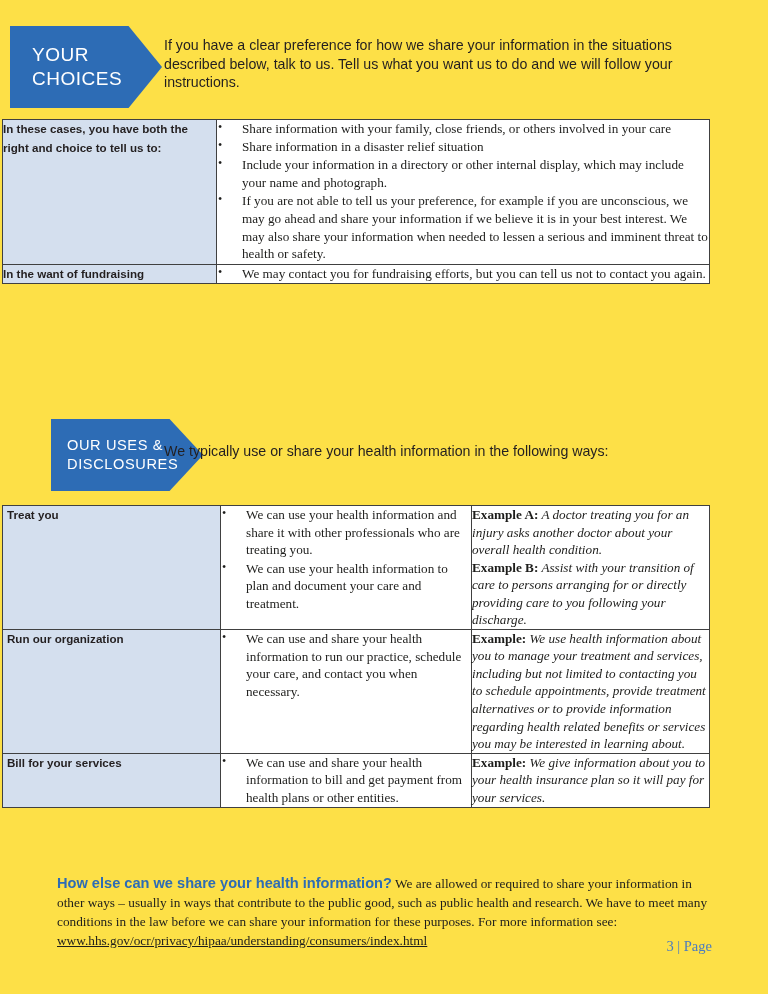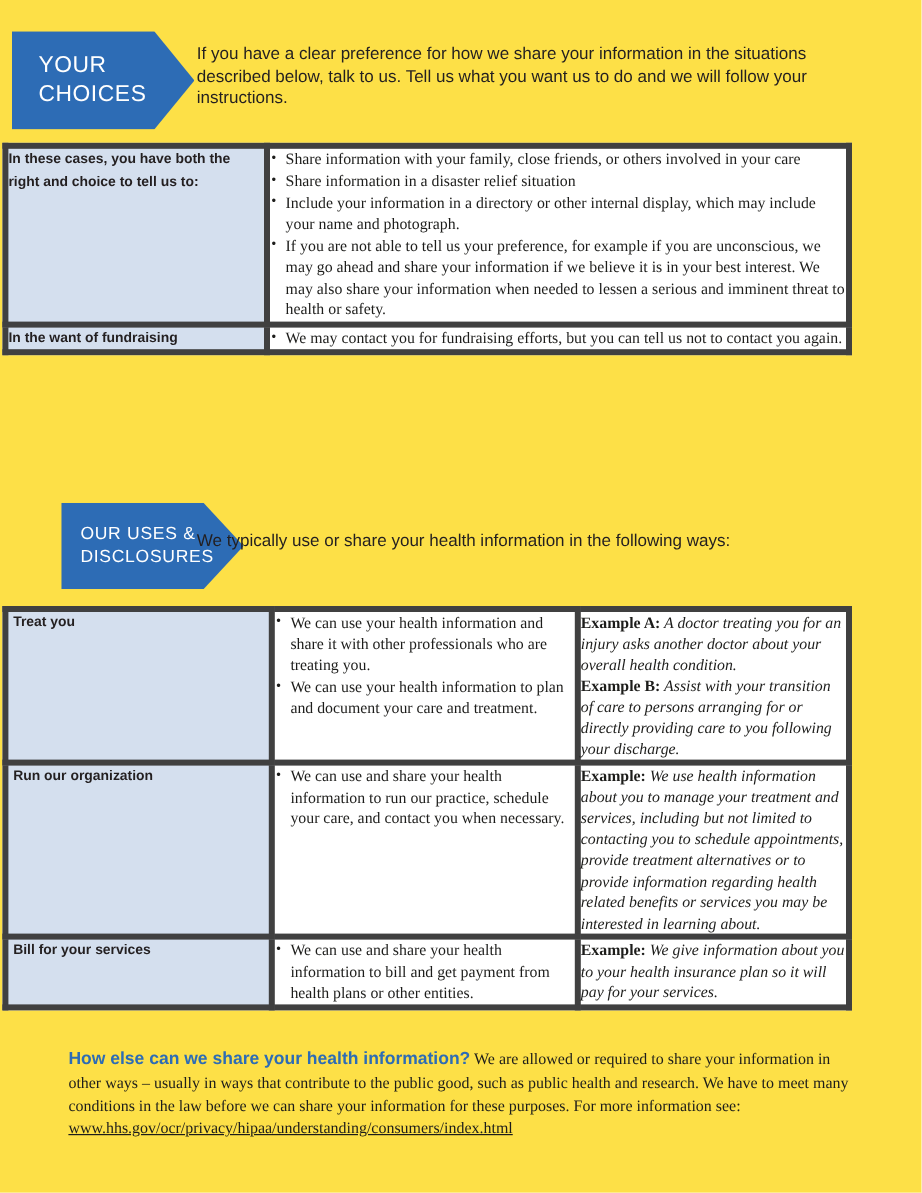--- a/index.html
+++ b/index.html
@@ -76,21 +76,21 @@
   }
 
   
   table.doc-table {
     position: absolute;
     border-collapse: collapse;
     table-layout: fixed;
     background: #ffffff;
   }
   table.doc-table td {
-    border: 5px solid #404040;
+    border: 1px solid #404040;
     vertical-align: top;
     padding: 0;
   }
   td.label-cell {
     background: #d4dfee;
     font-family: "Liberation Sans", sans-serif;
     font-weight: bold;
     font-size: 11.6px;
     line-height: 1.62;
     color: #231f20;
@@ -115,21 +115,21 @@
     padding: 10px 10px 10px 12px;
     font-style: italic;
   }
   ul.bullets {
     margin: 0;
     padding: 0;
     list-style: none;
   }
   ul.bullets li {
     position: relative;
-    padding-left: 13px;
+    padding-left: 25px;
     margin: 0 0 0.5px 0;
   }
   ul.bullets li::before {
     content: "\2022";
     position: absolute;
     left: 1px;
     top: -1px;
     font-size: 12px;
     line-height: 1.4;
   }
@@ -261,14 +261,15 @@
         </td>
         <td class="example-cell">
           <p class="ex-block"><span class="ex-label">Example:</span> <span>We give information about you to your health insurance plan so it will pay for your services.</span></p>
         </td>
       </tr>
     </tbody>
   </table>
 
   <div class="footer-block"><span class="footer-head">How else can we share your health information?</span><span> We are allowed or required to share your information in other ways – usually in ways that contribute to the public good, such as public health and research. We have to meet many conditions in the law before we can share your information for these purposes. For more information see: </span><a class="footer-link" href="#">www.hhs.gov/ocr/privacy/hipaa/understanding/consumers/index.html</a></div>
 
+  <div class="page-number">3 | Page</div>
 
 </div>
 
 </body></html>

